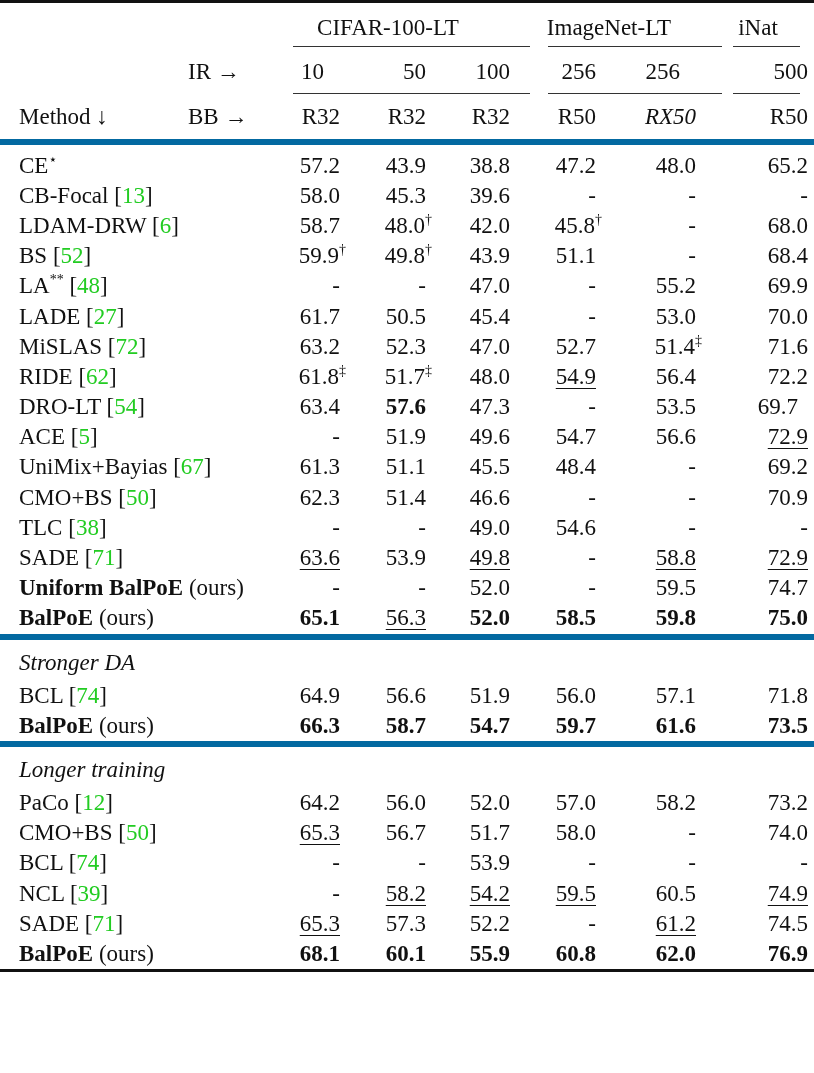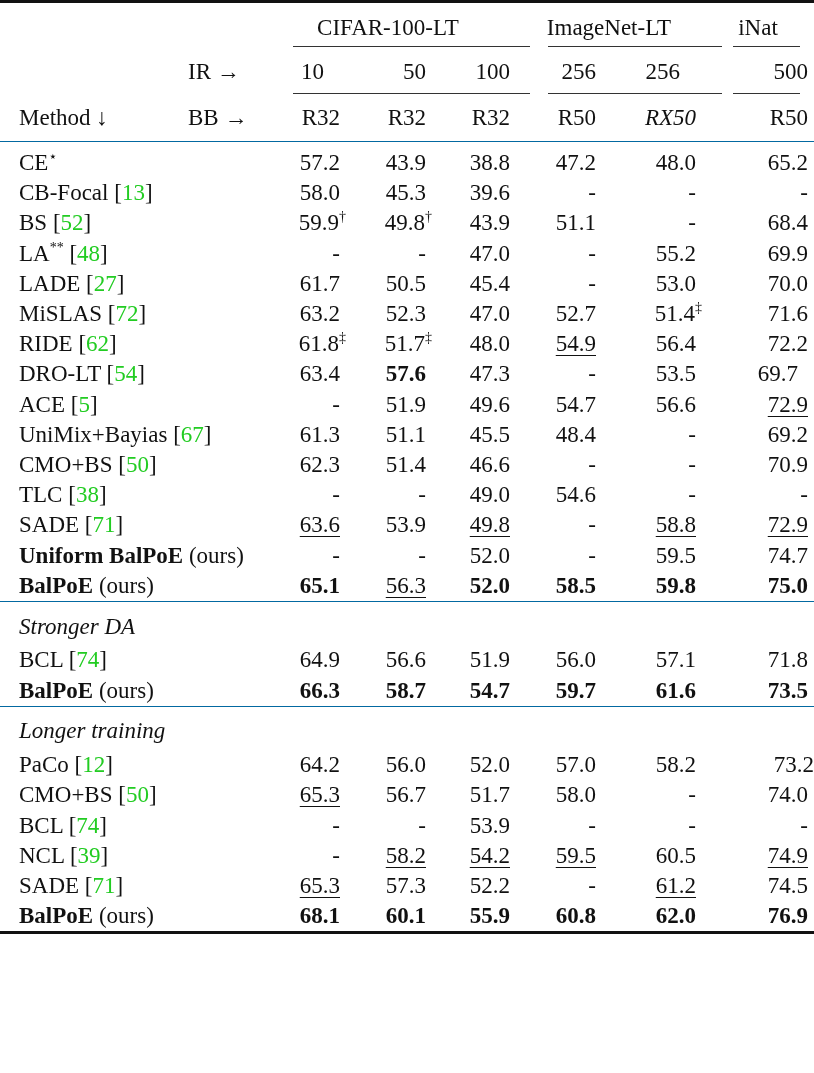--- a/index.html
+++ b/index.html
@@ -1,21 +1,21 @@
 <!DOCTYPE html>
 <html><head>
 <meta charset="utf-8">
 <style>
   html, body { margin: 0; padding: 0; background: #ffffff; }
   body { width: 814px; height: 1073px; overflow: hidden; font-family: "Liberation Serif", "DejaVu Serif", serif; color: #111; }
   #wrap { position: relative; width: 814px; height: 1073px; }
   table { position: absolute; left: 0; top: 0; width: 814px; border-collapse: collapse; font-size: 23px; }
   td, th { padding: 0; font-weight: normal; white-space: nowrap; }
   .rule-thick { border-top: 3px solid #111; }
-  .rule-mid { border-top: 1px solid #0369a1; }
+  .rule-mid { border-top: 6px solid #0369a1; }
   .method { text-align: left; padding-left: 19px; }
   .num { text-align: right; }
   .cite { color: #22cc22; }
   .b { font-weight: bold; }
   .u { text-decoration: underline; text-underline-offset: 4px; text-decoration-thickness: 1px; }
   sup { font-size: 14px; line-height: 0; }
   .it { font-style: italic; }
   tr.data td { height: 30.2px; }
 </style>
 </head>
@@ -74,20 +74,29 @@
         <tr class="data">
           <td colspan="2" class="method"><span>CB-Focal</span> [<span class="cite">13</span>]</td>
           <td class="num" style="padding-right: 6px;"><span class="">58.0</span></td>
           <td class="num" style="padding-right: 6px;"><span class="">45.3</span></td>
           <td class="num" style="padding-right: 6px;"><span class="">39.6</span></td>
           <td class="num" style="padding-right: 6px;"><span class="">-</span></td>
           <td class="num" style="padding-right: 6px;"><span class="">-</span></td>
           <td class="num" style="padding-right: 6px;"><span class="">-</span></td>
         </tr>
         <tr class="data">
+          <td colspan="2" class="method"><span>LDAM-DRW</span> [<span class="cite">6</span>]</td>
+          <td class="num" style="padding-right: 6px;"><span class="">58.7</span></td>
+          <td class="num" style="padding-right: 0px;"><span class="">48.0</span><sup>†</sup></td>
+          <td class="num" style="padding-right: 6px;"><span class="">42.0</span></td>
+          <td class="num" style="padding-right: 0px;"><span class="">45.8</span><sup>†</sup></td>
+          <td class="num" style="padding-right: 6px;"><span class="">-</span></td>
+          <td class="num" style="padding-right: 6px;"><span class="">68.0</span></td>
+        </tr>
+        <tr class="data">
           <td colspan="2" class="method"><span>BS</span> [<span class="cite">52</span>]</td>
           <td class="num" style="padding-right: 0px;"><span class="">59.9</span><sup>†</sup></td>
           <td class="num" style="padding-right: 0px;"><span class="">49.8</span><sup>†</sup></td>
           <td class="num" style="padding-right: 6px;"><span class="">43.9</span></td>
           <td class="num" style="padding-right: 6px;"><span class="">51.1</span></td>
           <td class="num" style="padding-right: 6px;"><span class="">-</span></td>
           <td class="num" style="padding-right: 6px;"><span class="">68.4</span></td>
         </tr>
         <tr class="data">
           <td colspan="2" class="method"><span>LA</span><sup>**</sup> [<span class="cite">48</span>]</td>
@@ -221,21 +230,21 @@
         <tr style="height: 44px;">
           <td colspan="8" class="method it rule-mid" style="padding-top: 6px;">Longer training</td>
         </tr>
         <tr class="data">
           <td colspan="2" class="method"><span>PaCo</span> [<span class="cite">12</span>]</td>
           <td class="num" style="padding-right: 6px;"><span class="">64.2</span></td>
           <td class="num" style="padding-right: 6px;"><span class="">56.0</span></td>
           <td class="num" style="padding-right: 6px;"><span class="">52.0</span></td>
           <td class="num" style="padding-right: 6px;"><span class="">57.0</span></td>
           <td class="num" style="padding-right: 6px;"><span class="">58.2</span></td>
-          <td class="num" style=""><span class="">73.2</span></td>
+          <td class="num" style="padding-right: 6px;"><span class="">73.2</span></td>
         </tr>
         <tr class="data">
           <td colspan="2" class="method"><span>CMO+BS</span> [<span class="cite">50</span>]</td>
           <td class="num" style="padding-right: 6px;"><span class="u">65.3</span></td>
           <td class="num" style="padding-right: 6px;"><span class="">56.7</span></td>
           <td class="num" style="padding-right: 6px;"><span class="">51.7</span></td>
           <td class="num" style="padding-right: 6px;"><span class="">58.0</span></td>
           <td class="num" style="padding-right: 6px;"><span class="">-</span></td>
           <td class="num" style="padding-right: 6px;"><span class="">74.0</span></td>
         </tr>

